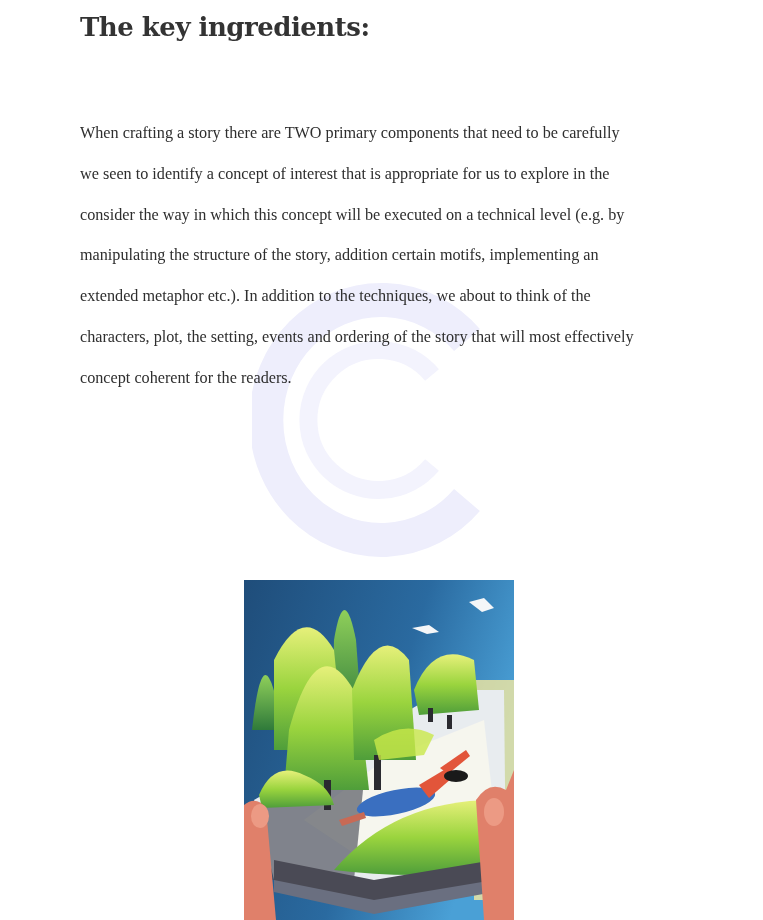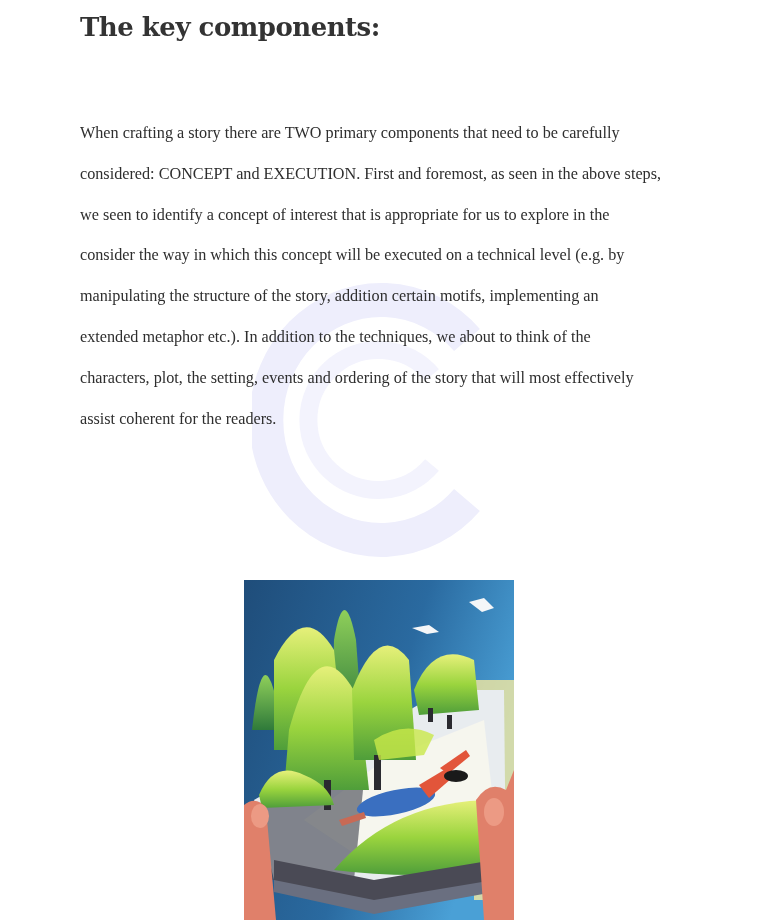--- a/index.html
+++ b/index.html
@@ -28,31 +28,30 @@
 </head>
 <body>
 
 <div class="page">
 
   <svg class="watermark" viewBox="0 0 260 280">
     <path d="M215 60 A115 120 0 1 0 215 220" fill="none" stroke="#eeeefc" stroke-width="34"></path>
     <path d="M180 95 A70 70 0 1 0 180 185" fill="none" stroke="#f3f3fd" stroke-width="18"></path>
   </svg>
 
-  <h2 class="heading">The key components:</h2>
+  <h2 class="heading">The key ingredients:</h2>
 
   <p class="body-text">
     <span>When crafting a story there are TWO primary components that need to be carefully</span>
-    <span>considered: CONCEPT and EXECUTION. First and foremost, as seen in the above steps,</span>
     <span>we seen to identify a concept of interest that is appropriate for us to explore in the</span>
     <span>consider the way in which this concept will be executed on a technical level (e.g. by</span>
     <span>manipulating the structure of the story, addition certain motifs, implementing an</span>
     <span>extended metaphor etc.). In addition to the techniques, we about to think of the</span>
     <span>characters, plot, the setting, events and ordering of the story that will most effectively</span>
-    <span>assist coherent for the readers.</span>
+    <span>concept coherent for the readers.</span>
   </p>
 
   <div class="illustration">
     <svg width="270" height="340" viewBox="0 0 270 340">
       <defs>
         <linearGradient id="sky" x1="0" y1="0" x2="1" y2="0.4">
           <stop offset="0" stop-color="#1f4d7a"></stop>
           <stop offset="0.6" stop-color="#2a6aa0"></stop>
           <stop offset="1" stop-color="#4aa0d6"></stop>
         </linearGradient>

